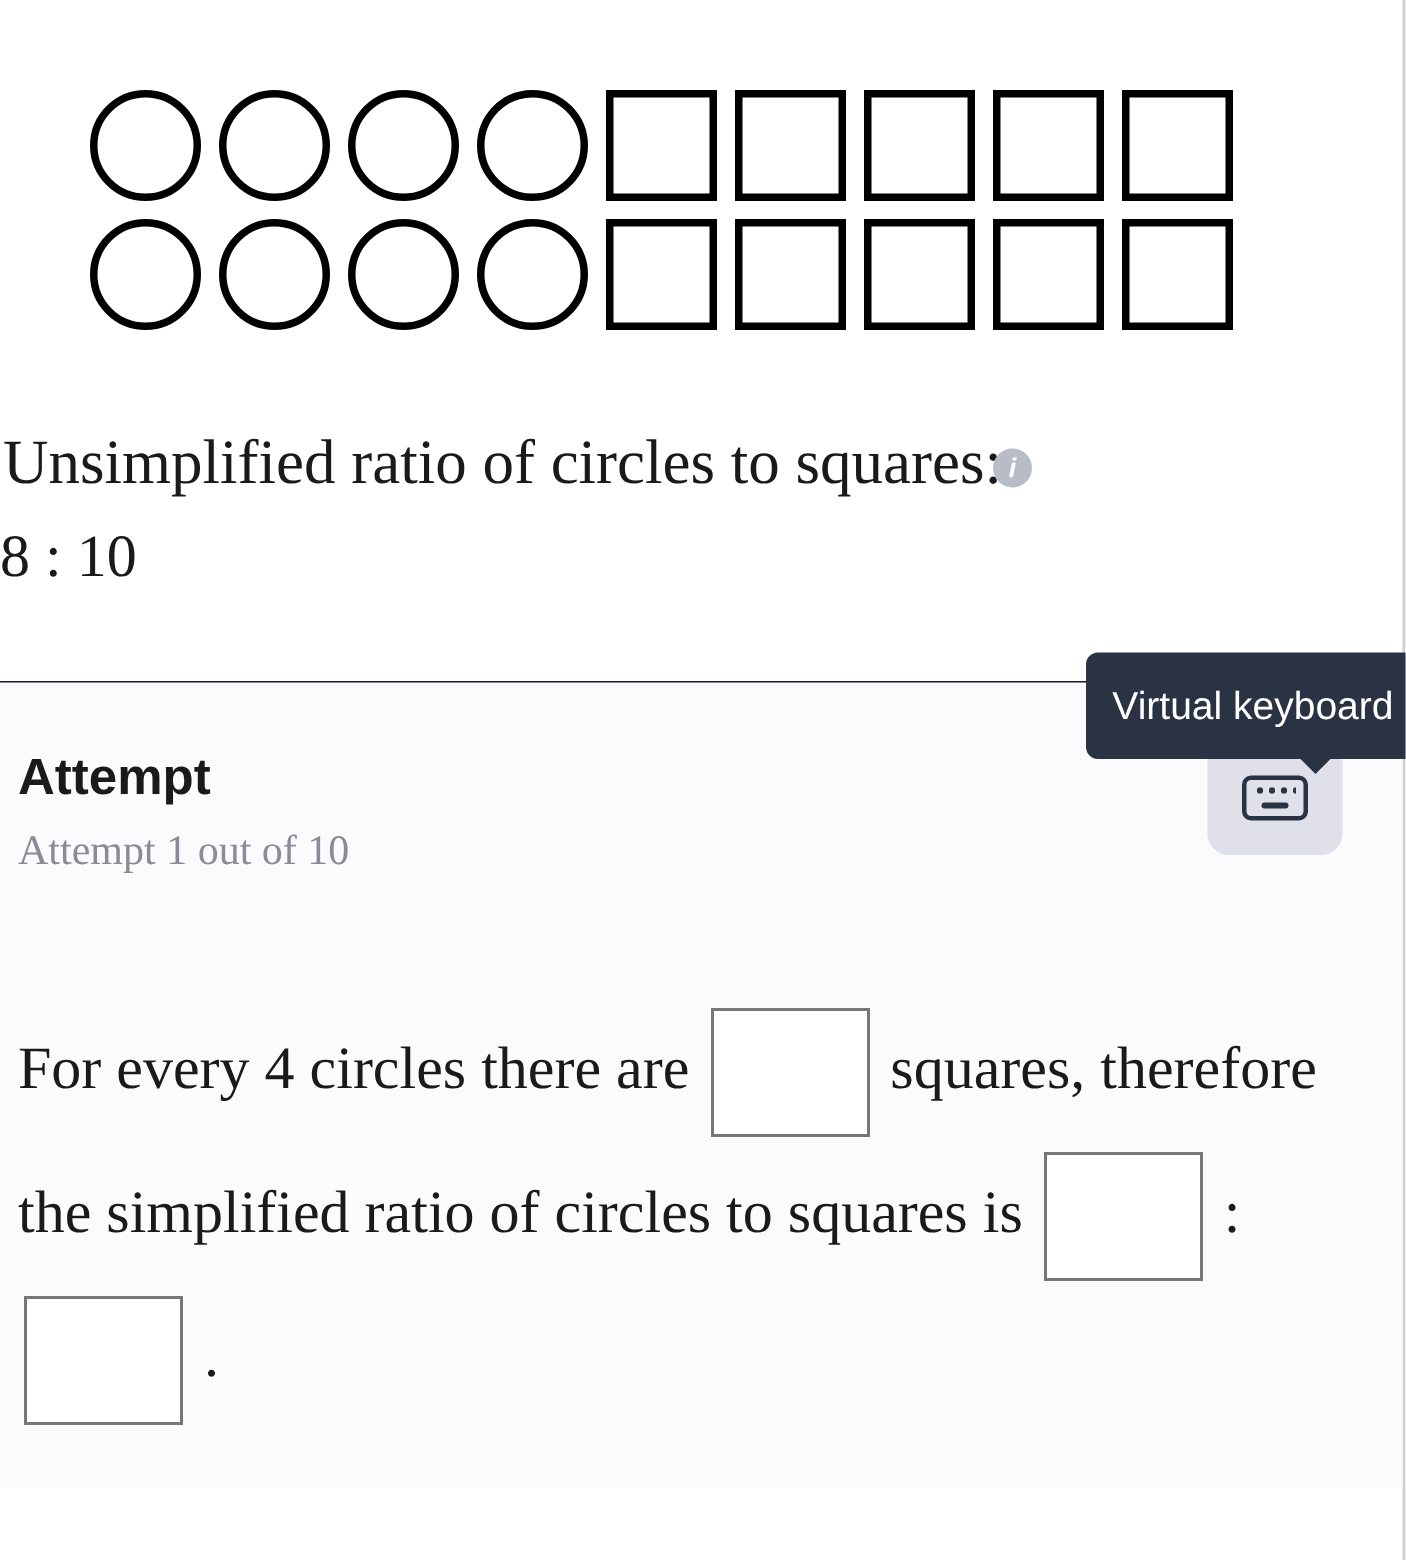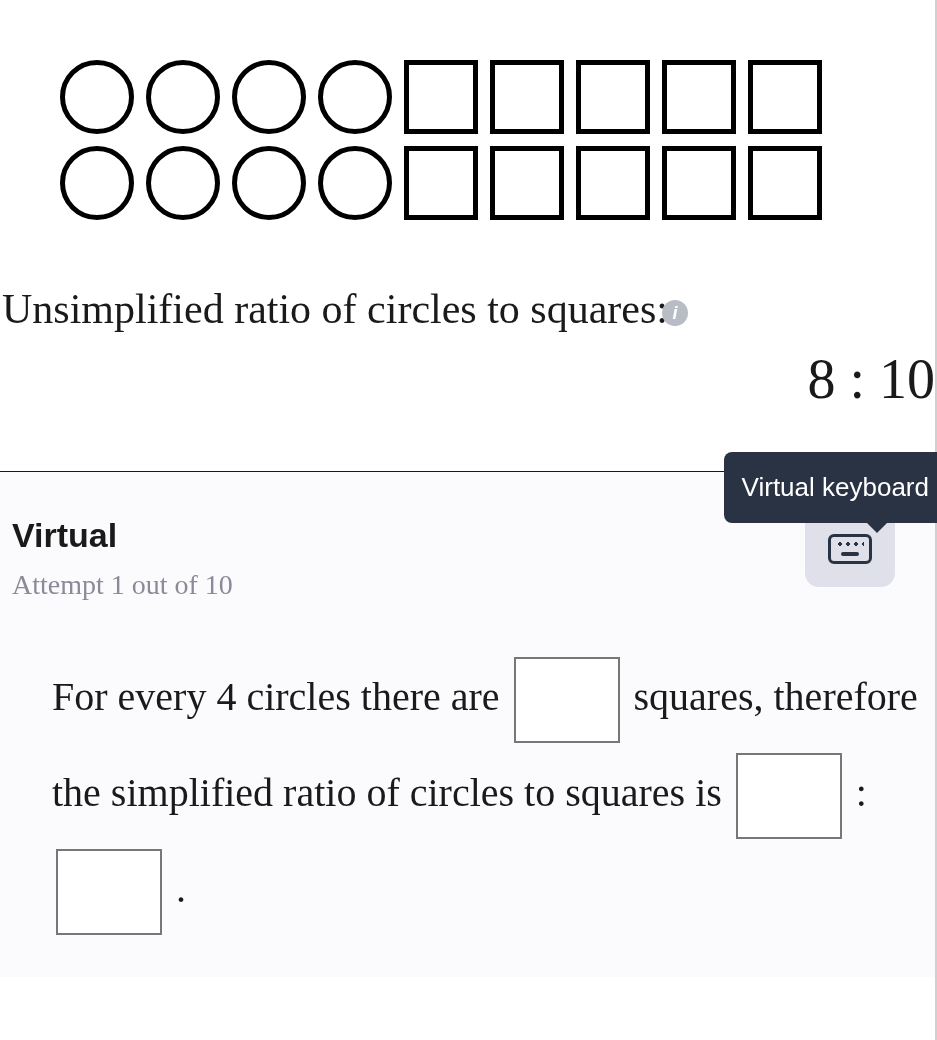--- a/index.html
+++ b/index.html
@@ -59,43 +59,43 @@
     color: #fff;
     font-family: Arial, sans-serif;
     font-size: 18px;
     font-weight: bold;
     font-style: italic;
     vertical-align: middle;
     margin-left: -6px;
     cursor: pointer;
   }
   .ratio-display {
-    text-align: right;
-    font-size: 56px;
+    text-align: left;
+    font-size: 40px;
     color: #1a1a1a;
     padding-bottom: 60px;
   }
   .answer-section {
     background: #fbfbfd;
     border-top: 1px solid #0f172a;
     padding: 30px 12px 40px 12px;
     position: relative;
   }
   .answer-heading {
     font-family: Arial, Helvetica, sans-serif;
     font-weight: 700;
     font-size: 34px;
     color: #1a1a1a;
     margin: 14px 0 14px 0;
   }
   .attempt-text {
     font-family: Georgia, serif;
     font-size: 28px;
     color: #8a8a98;
-    margin-bottom: 48px;
+    margin-bottom: 80px;
   }
   .vk-tooltip {
     position: absolute;
     top: -20px;
     right: -12px;
     background: #2a3343;
     color: #fff;
     font-family: Arial, sans-serif;
     font-size: 26px;
     padding: 20px 18px;
@@ -144,21 +144,20 @@
     position: absolute;
     bottom: 5px; left: 10px; right: 10px;
     height: 4px;
     background: #2a3343;
     border-radius: 2px;
   }
   .sentence {
     font-size: 40px;
     color: #1a1a1a;
     line-height: 2.4;
-    margin-left: 40px;
   }
   .blank-input {
     width: 106px;
     height: 86px;
     border: 2px solid #777;
     background: #fff;
     font-size: 36px;
     text-align: center;
     font-family: Georgia, serif;
     vertical-align: middle;
@@ -201,21 +200,21 @@
   </div>
   <div class="ratio-display">8 : 10</div>
 
   <div class="answer-section">
 
     <div class="vk-tooltip">Virtual keyboard</div>
     <div class="vk-button">
       <div class="kb-icon"></div>
     </div>
 
-    <div class="answer-heading">Virtual</div>
+    <div class="answer-heading">Attempt</div>
     <div class="attempt-text">Attempt 1 out of 10</div>
 
     <div class="sentence">
       <span>For every 4 circles there are </span>
       <input class="blank-input" type="text" value="" style="">
       <span> squares, therefore the simplified ratio of circles to squares is </span>
       <input class="blank-input" type="text" value="" style="">
       <span>:</span>
       <input class="blank-input" type="text" value="" style="">
       <span>.</span>

